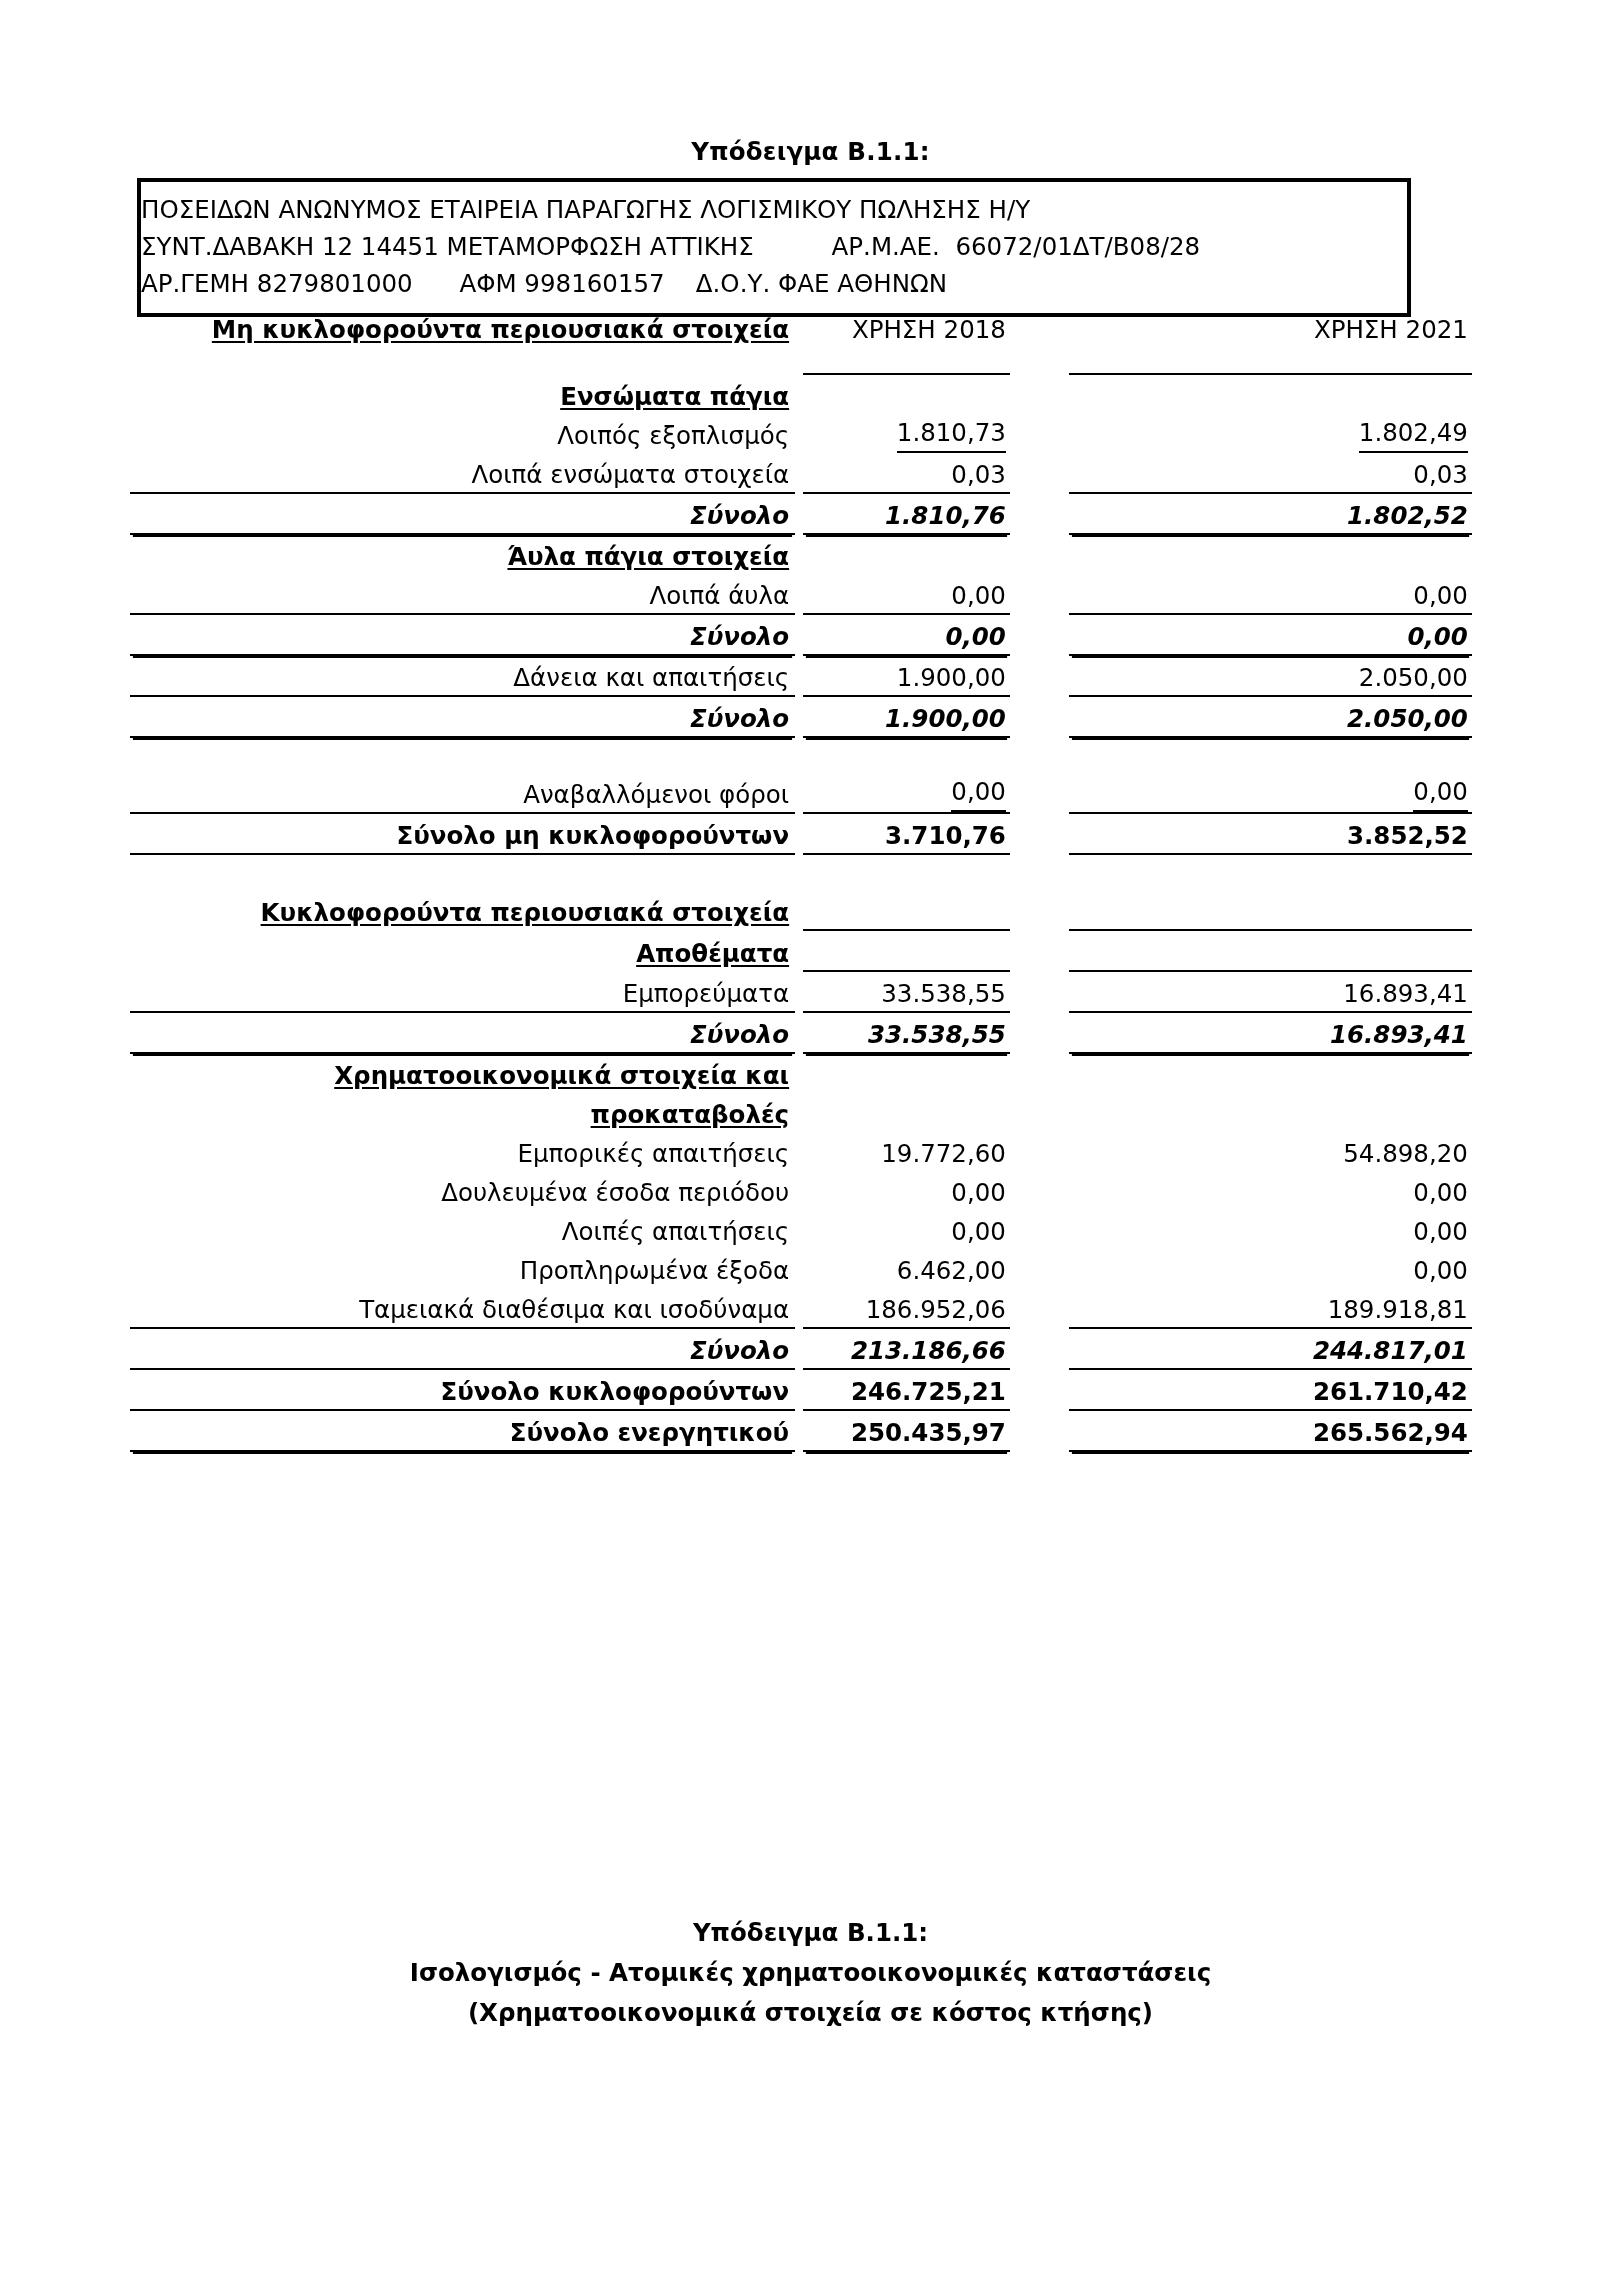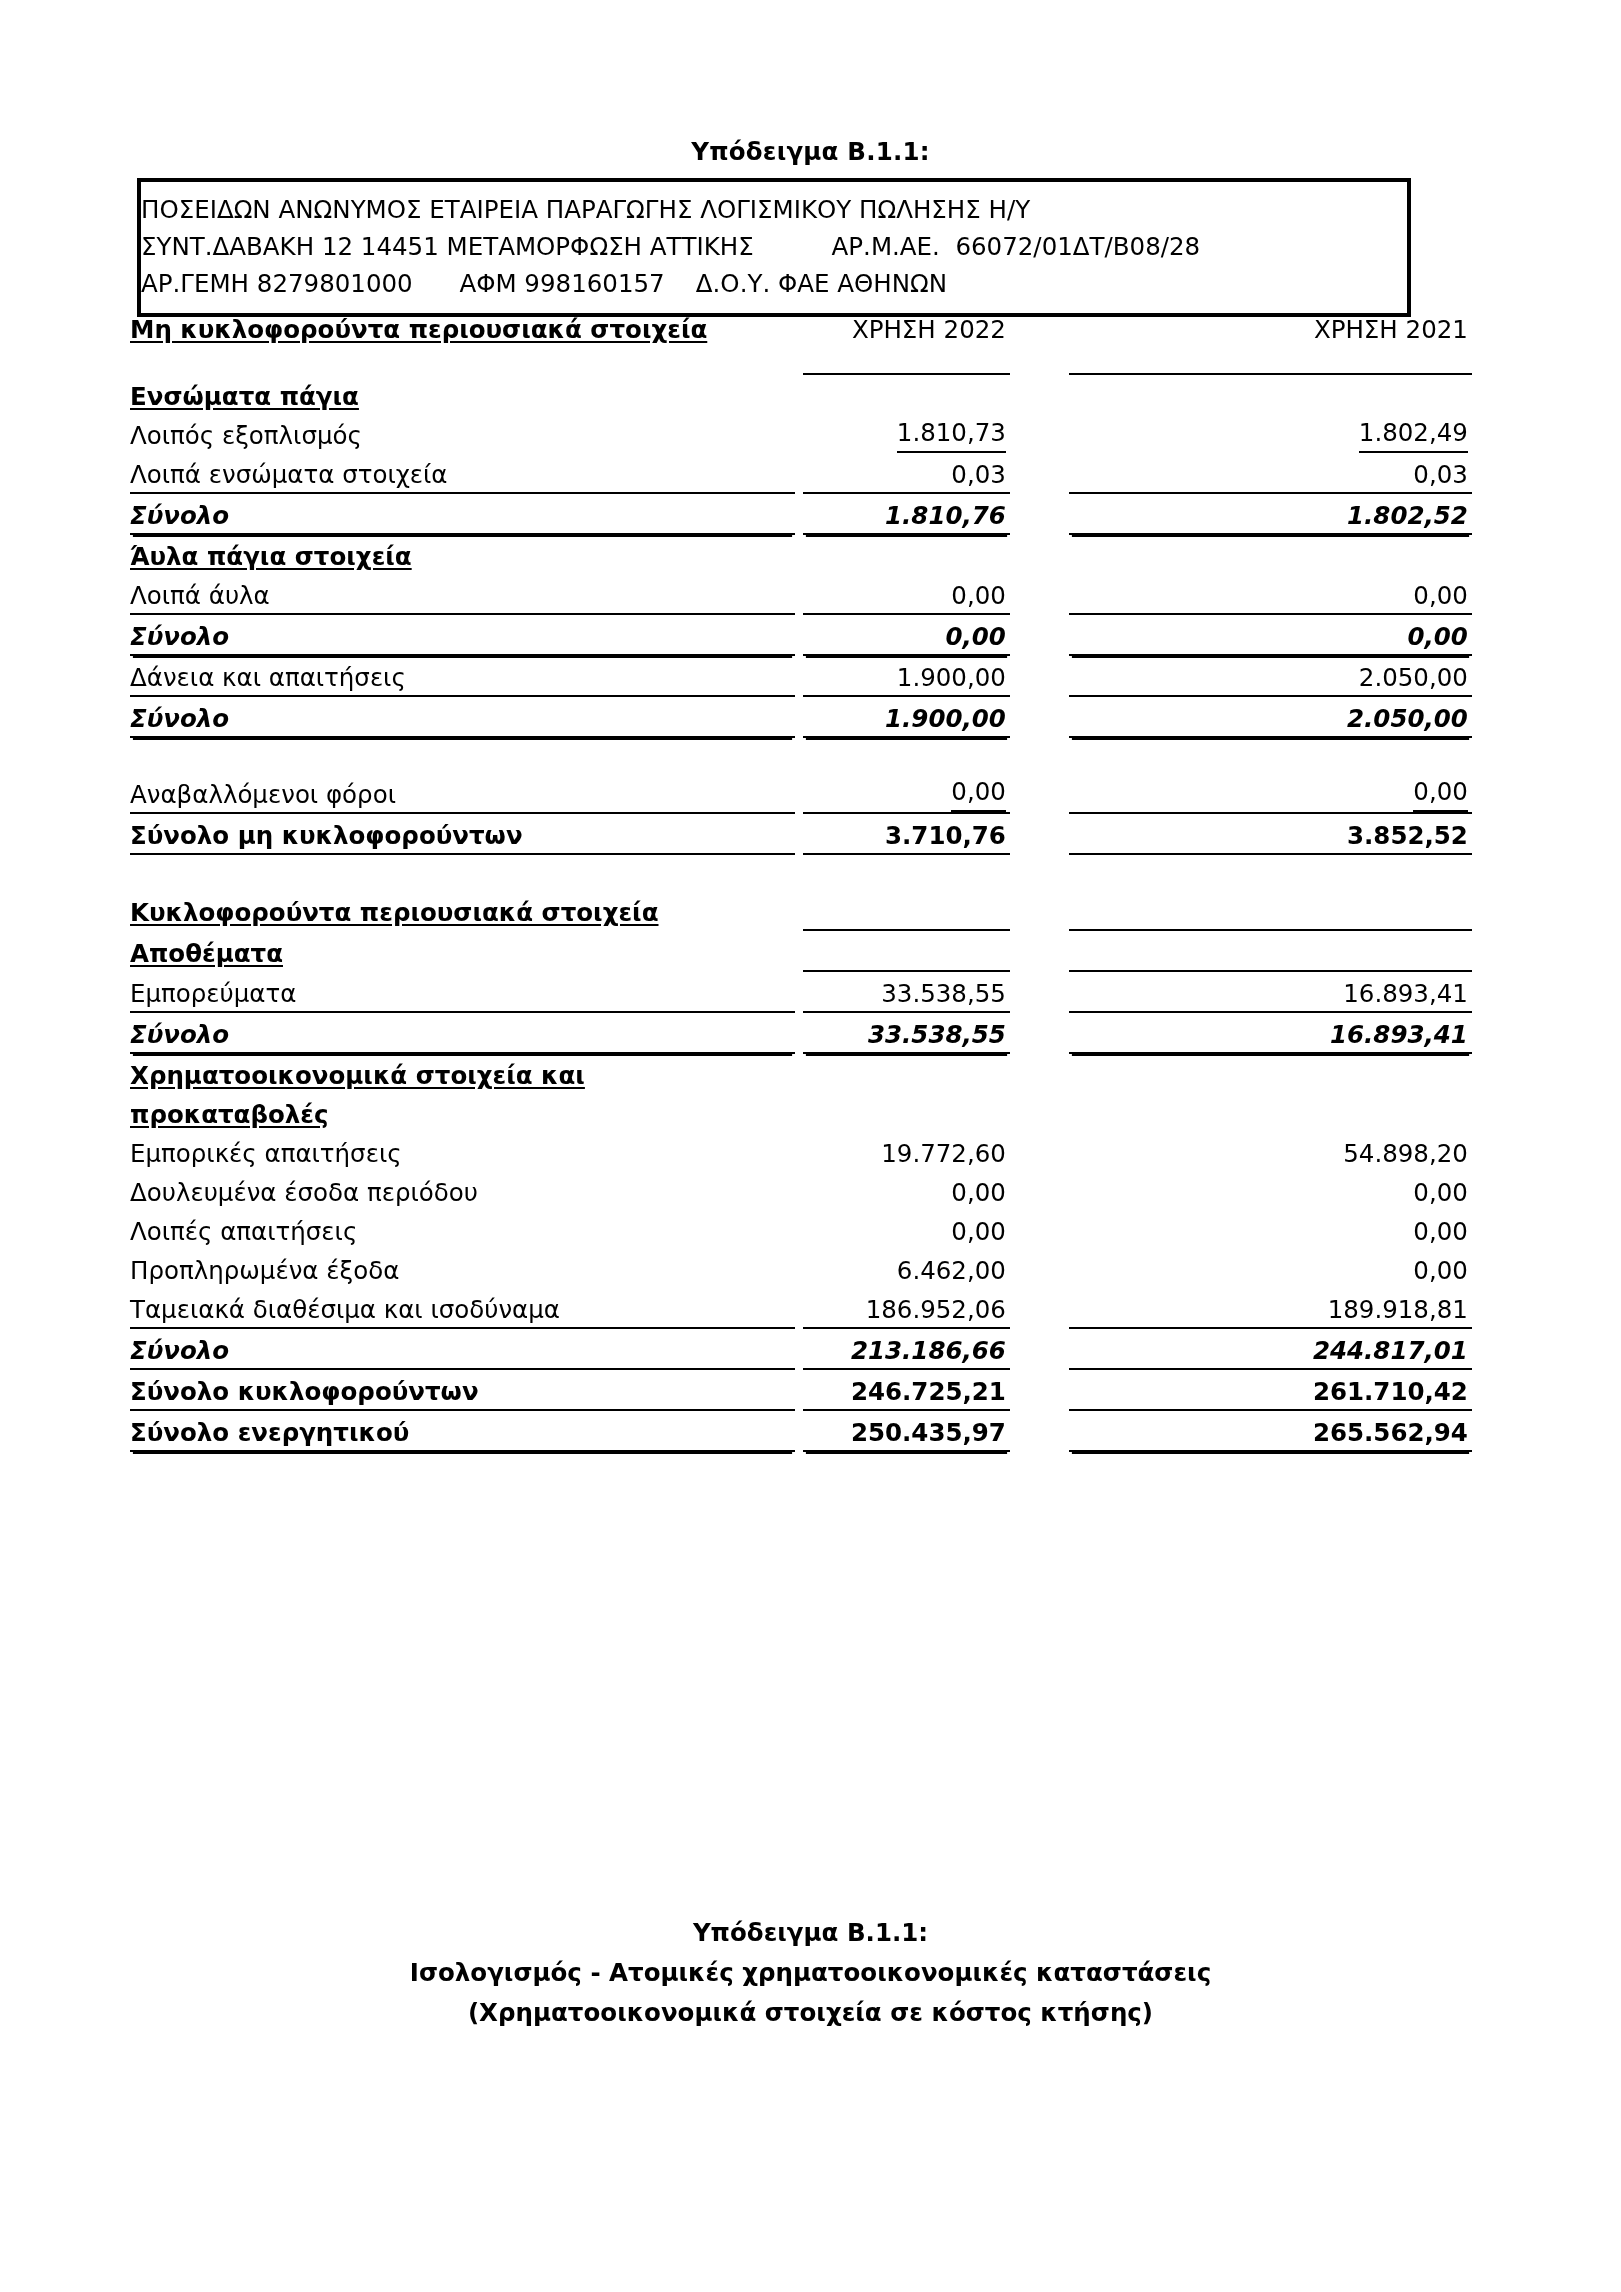--- a/index.html
+++ b/index.html
@@ -69,21 +69,21 @@
   .sheet col.c-val2  { width: 403px; }
 
   .sheet td {
     padding: 0;
     vertical-align: bottom;
     height: 39px;
     font-size: 24.5px;
     line-height: 35px;
     white-space: nowrap;
   }
-  .sheet td.label { text-align: left; padding-right: 5.9px; }
+  .sheet td.label { text-align: right; padding-right: 5.9px; }
   .sheet td.val   { text-align: right; padding-right: 3.9px; }
 
   
   .t-head      { font-weight: bold; }
   .t-plain     { font-weight: normal; }
   .t-total     { font-weight: bold; font-style: italic; }
   .t-grand     { font-weight: bold; }
 
   
   .underlined { text-decoration: underline; text-underline-offset: 2.9px; }
@@ -137,21 +137,21 @@
         <col class="c-val">
         <col class="c-gap2">
         <col class="c-val2">
     </colgroup>
     <thead>
       <tr class="row-h-small">
         <td class="label">
           <span class="t-head underlined">Μη κυκλοφορούντα περιουσιακά στοιχεία</span>
         </td>
         <td></td>
-        <td class="val t-plain">ΧΡΗΣΗ 2022</td>
+        <td class="val t-plain">ΧΡΗΣΗ 2018</td>
         <td></td>
         <td class="val t-plain">ΧΡΗΣΗ 2021</td>
       </tr>
       <tr class="row-h-blank">
         <td></td>
         <td></td>
         <td class="bb-single"></td>
         <td></td>
         <td class="bb-single"></td>
       </tr>

